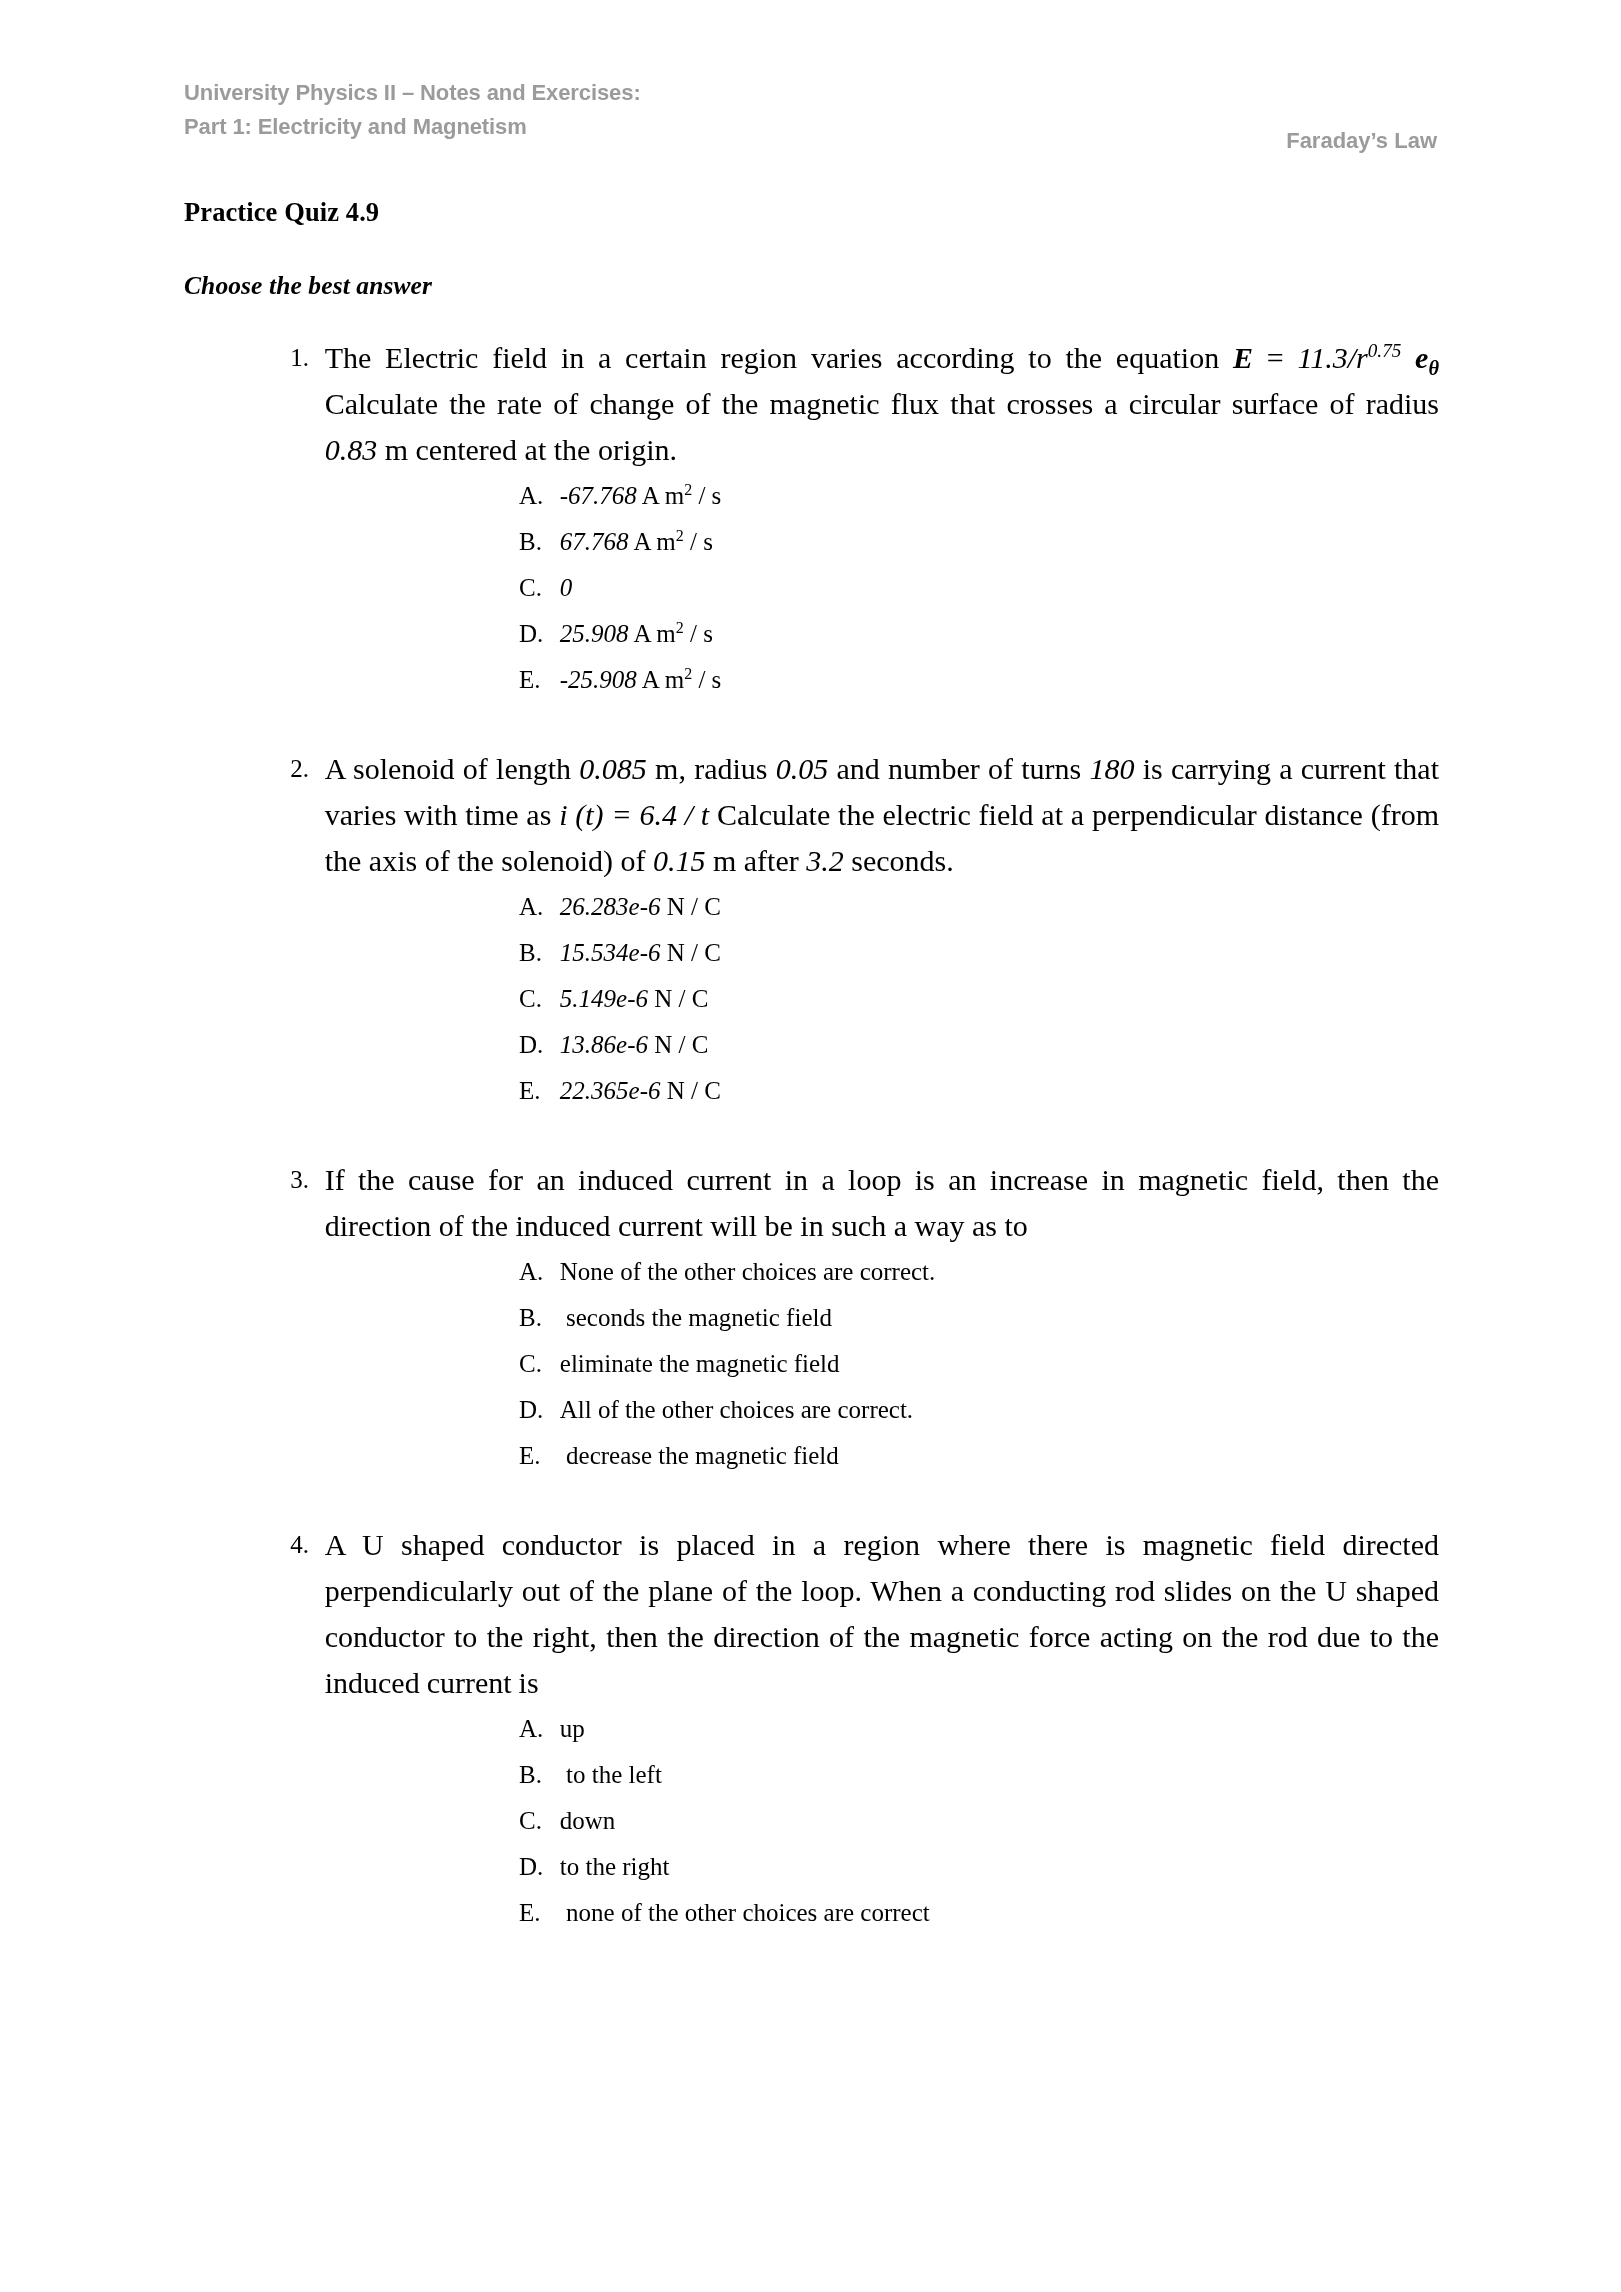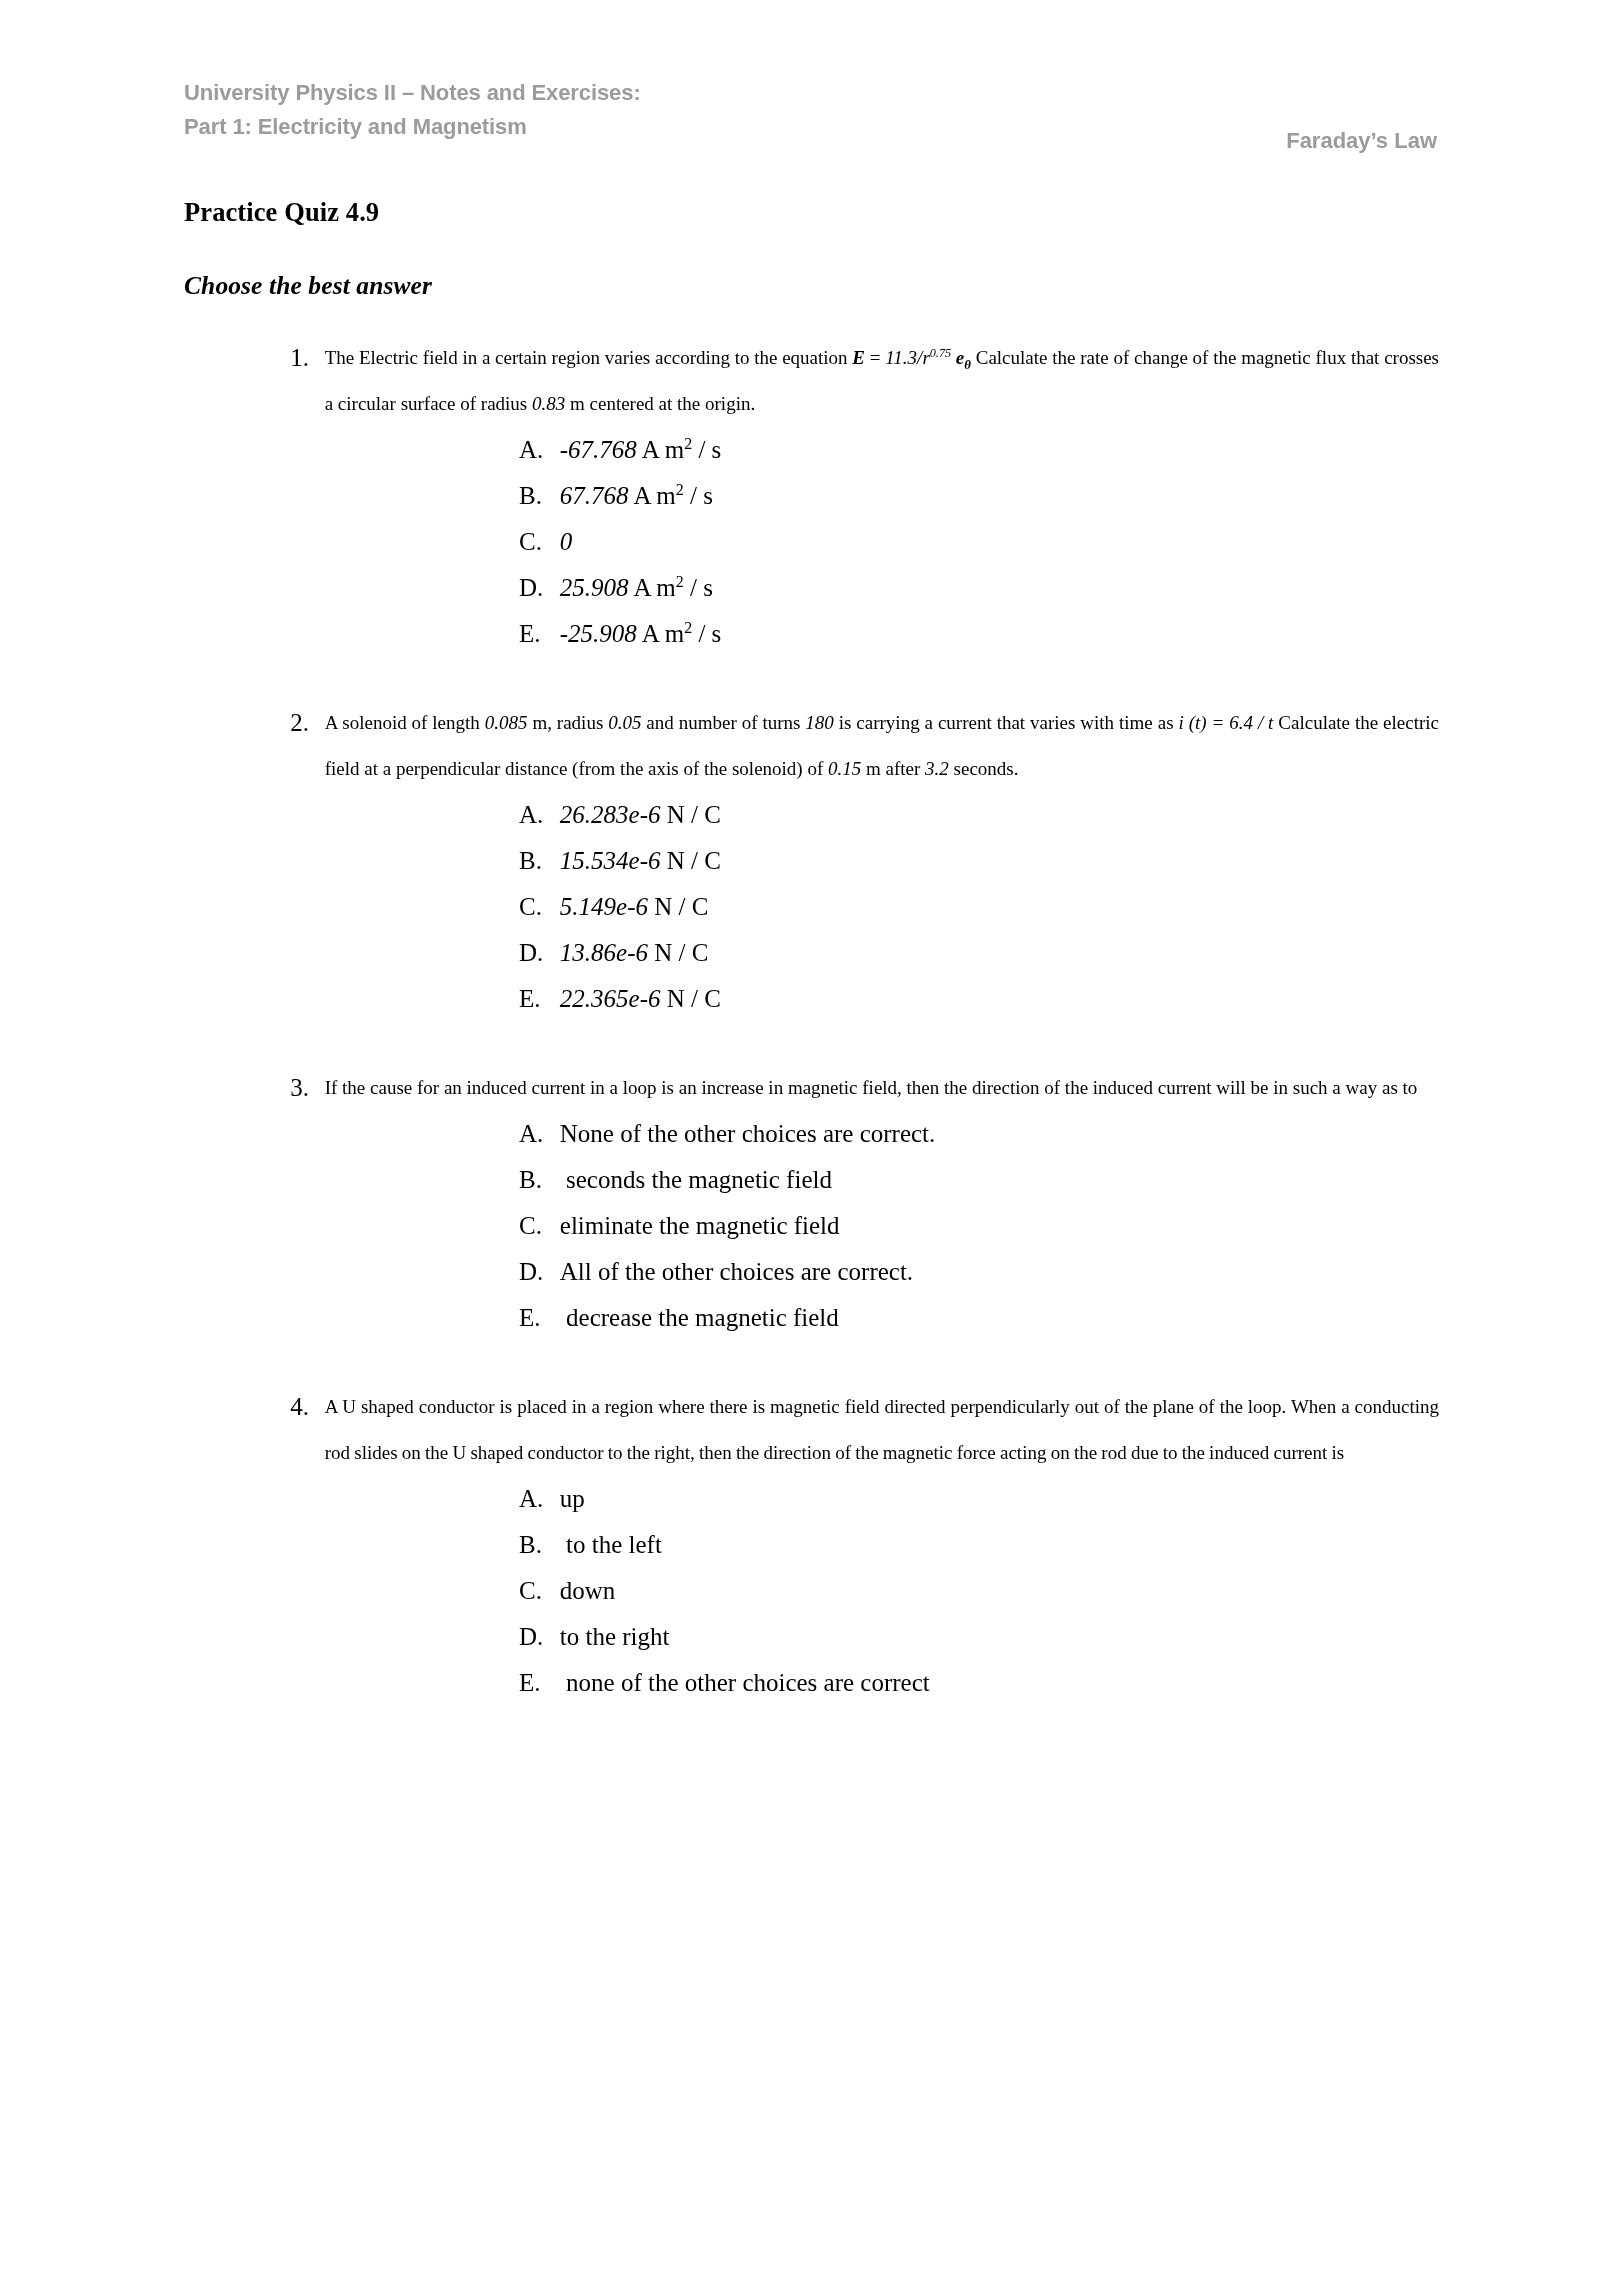--- a/index.html
+++ b/index.html
@@ -100,21 +100,21 @@
     width: 45px;
     text-align: right;
     padding-right: 15.7px;
     box-sizing: content-box;
     font-size: 25px;
     line-height: 46px;
     margin-left: 80px;
   }
   .q-text {
     flex: 1 1 auto;
-    font-size: 19px;
+    font-size: 30px;
     line-height: 46px;
     text-align: justify;
     text-justify: inter-word;
     hyphens: none;
   }
   .q-text.tight {
     word-spacing: -0.5px;
   }
   .q-text i { font-style: italic; }
   .q-text b.vec {

